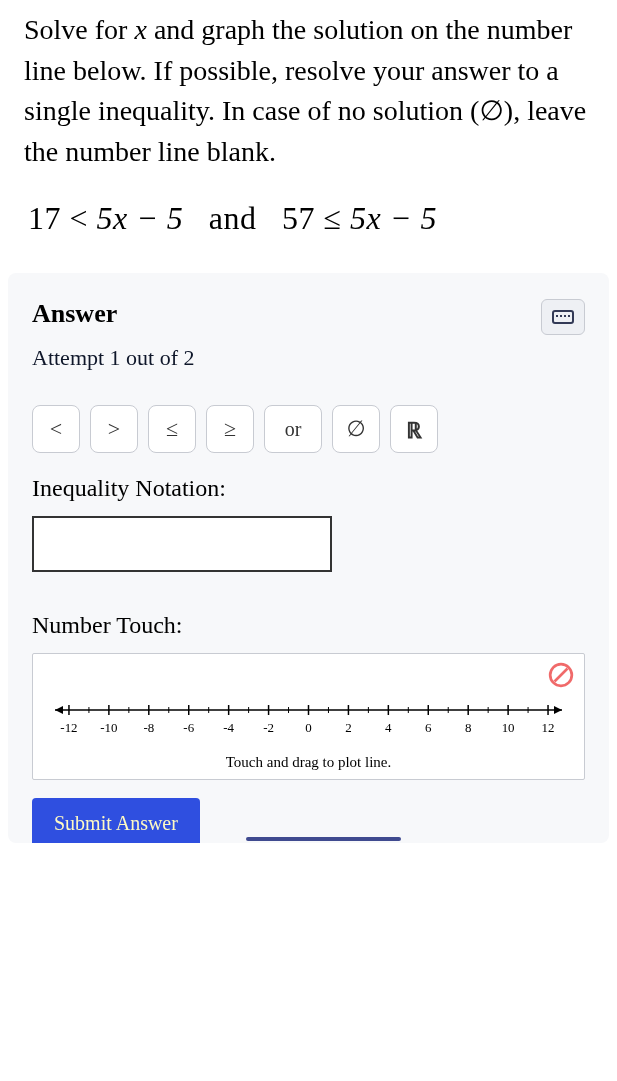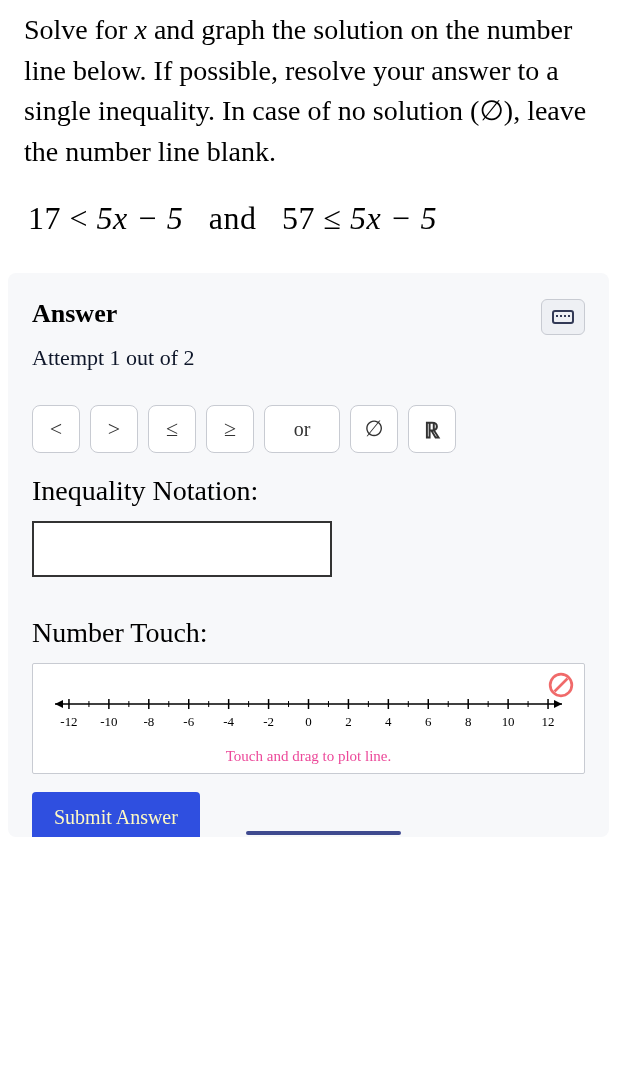--- a/index.html
+++ b/index.html
@@ -89,55 +89,55 @@
     border-radius: 8px;
     background: #ffffff;
     display: flex;
     align-items: center;
     justify-content: center;
     font-family: 'Times New Roman', serif;
     font-size: 22px;
     color: #333;
     cursor: pointer;
   }
-  .op-btn.wide { width: 76px; font-size: 20px; font-family: Georgia, serif; }
+  .op-btn.wide { width: 58px; font-size: 20px; font-family: Georgia, serif; }
   .section-label {
-    font-size: 28px;
+    font-size: 24px;
     margin-top: 22px;
   }
   .ineq-input {
     width: 300px;
     height: 56px;
     border: 2px solid #333;
     background: #fff;
     margin-top: 14px;
     padding: 6px 10px;
     font-size: 22px;
     font-family: Georgia, serif;
   }
   .numline-wrap {
     border: 1px solid #c8cbd2;
     background: #fff;
     margin-top: 14px;
-    padding: 24px 16px 8px 16px;
+    padding: 40px 16px 8px 16px;
     position: relative;
     border-radius: 2px;
   }
   .cancel-icon {
     position: absolute;
     top: 8px;
     right: 10px;
     width: 26px;
     height: 26px;
   }
   .numline-svg { width: 100%; height: 56px; display: block; }
   .hint {
     text-align: center;
     font-size: 15px;
-    color: #ec4899;
+    color: #000000;
     margin-top: 4px;
     font-family: Georgia, serif;
   }
   .submit-btn {
     background: #2f4fe0;
     color: #fef9c3;
     font-family: Georgia, serif;
     font-size: 20px;
     border: none;
     padding: 14px 22px 8px 22px;

